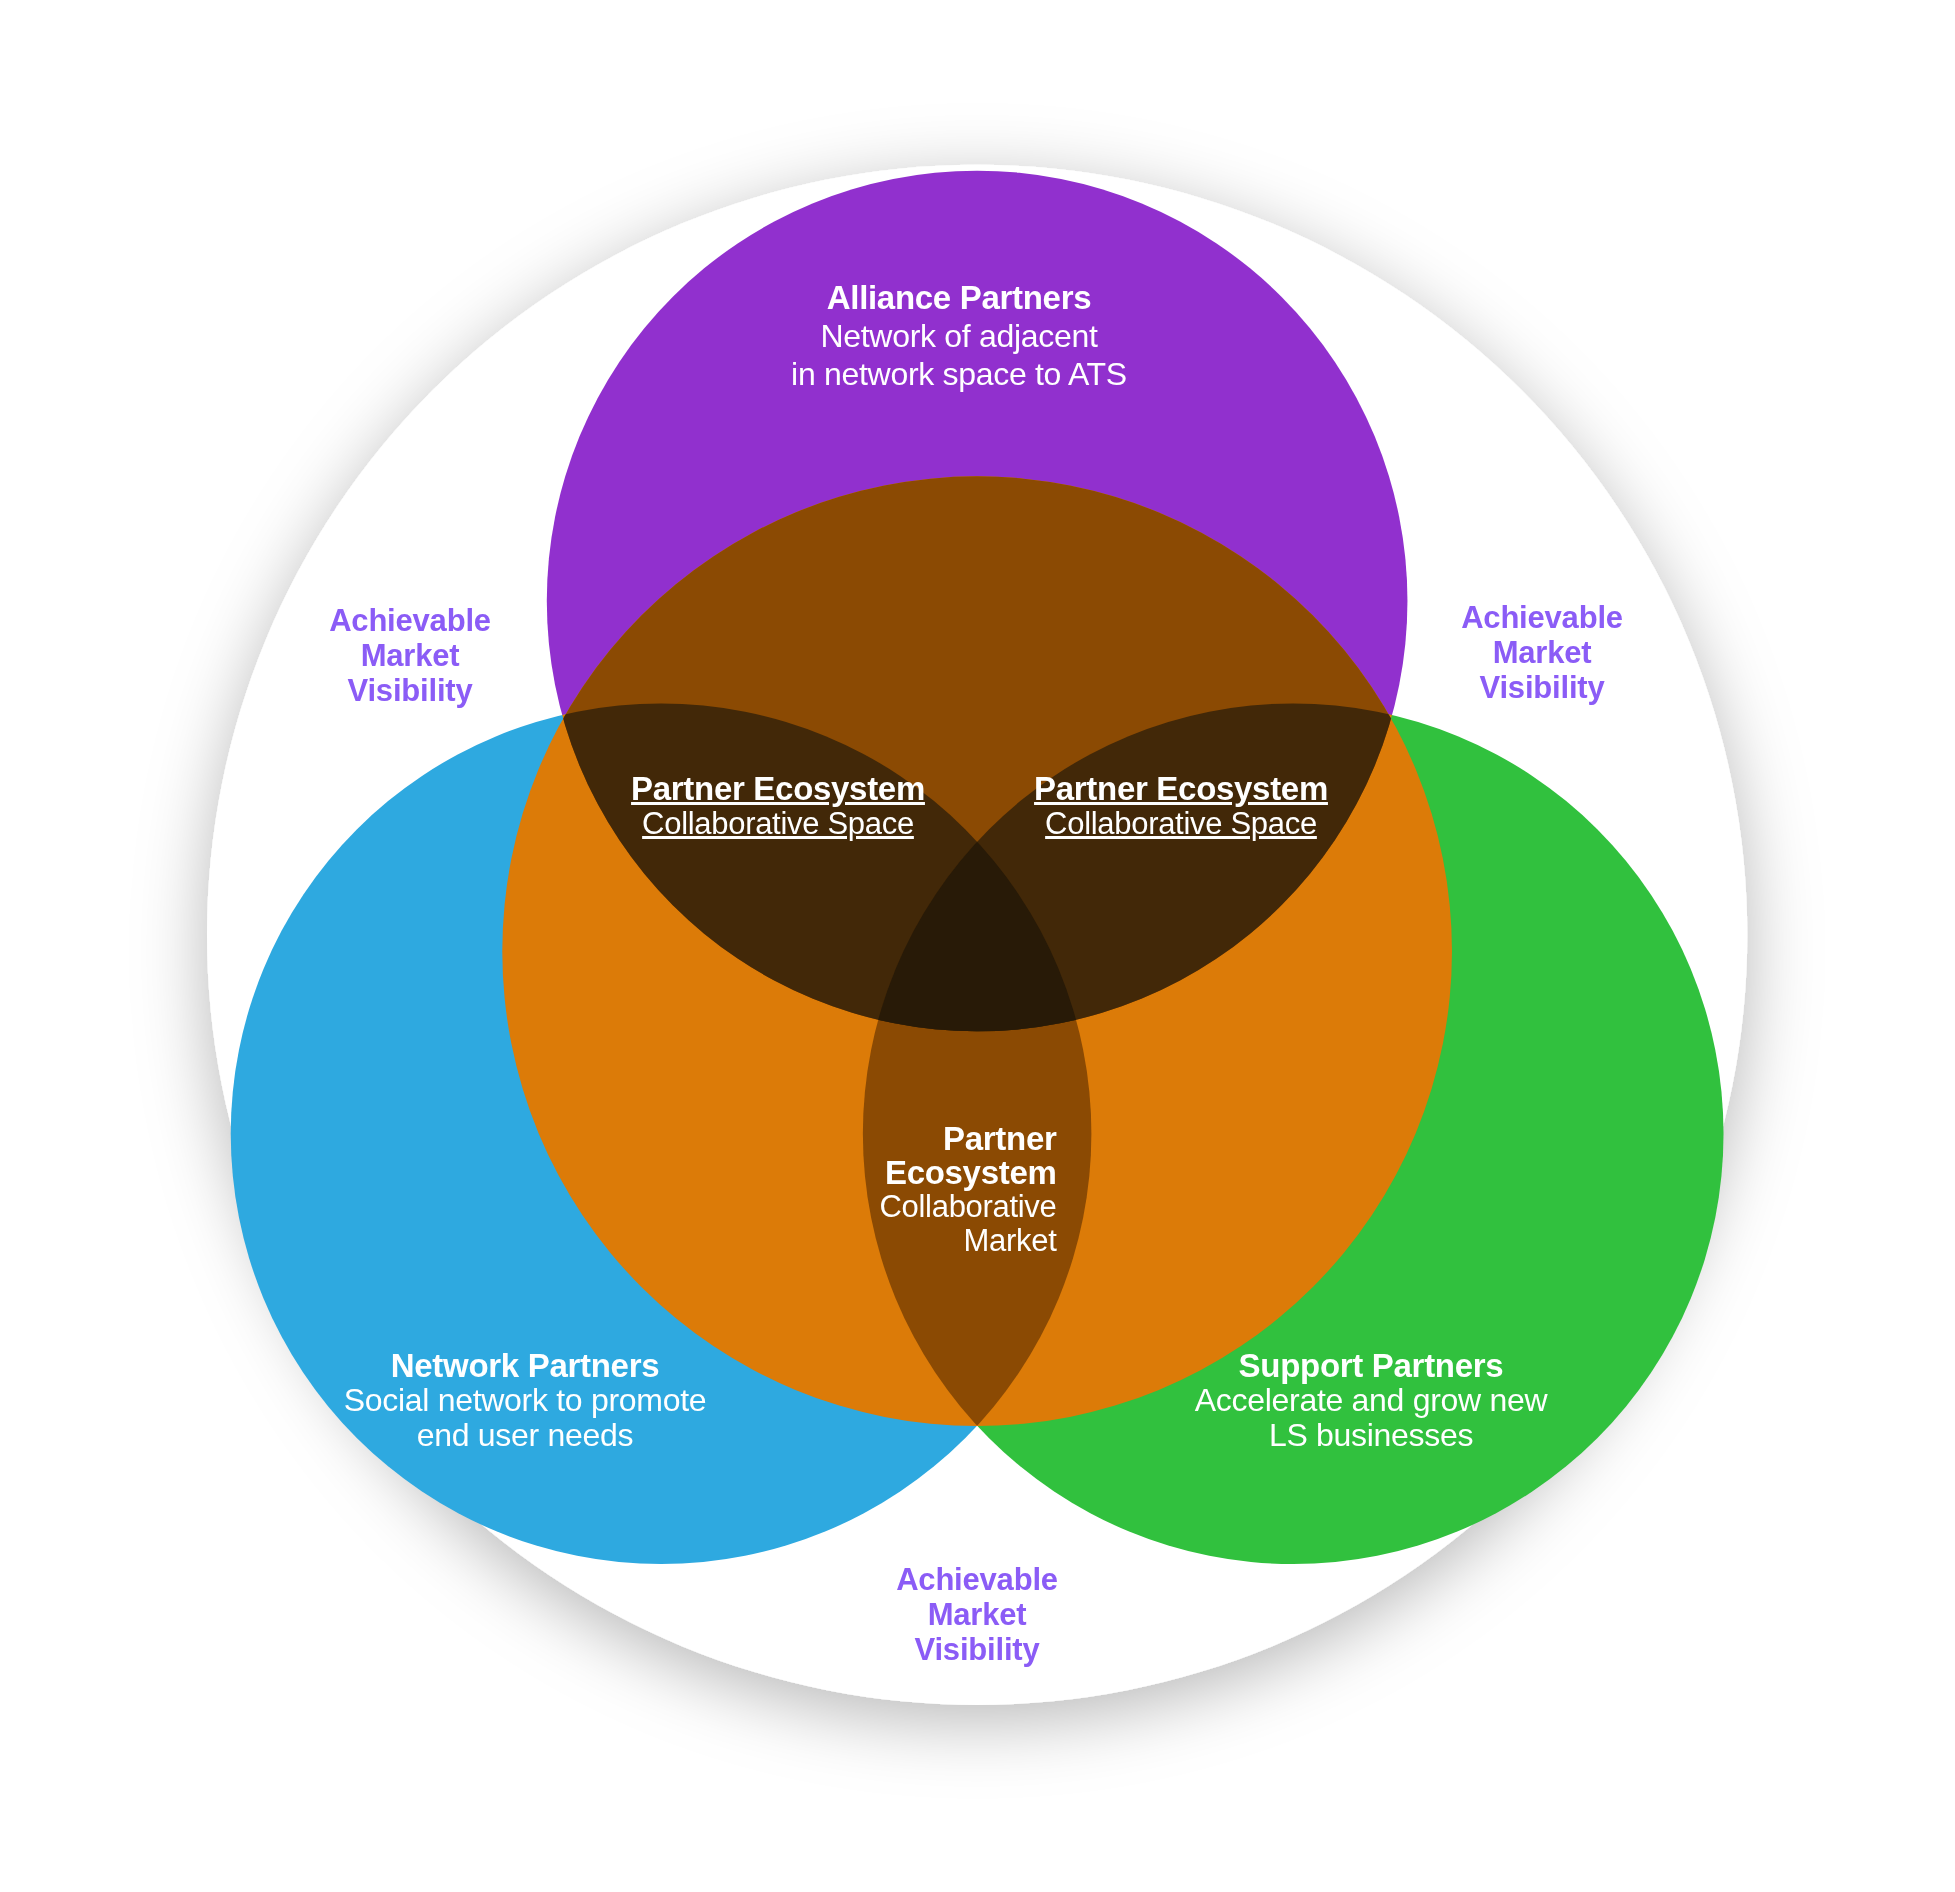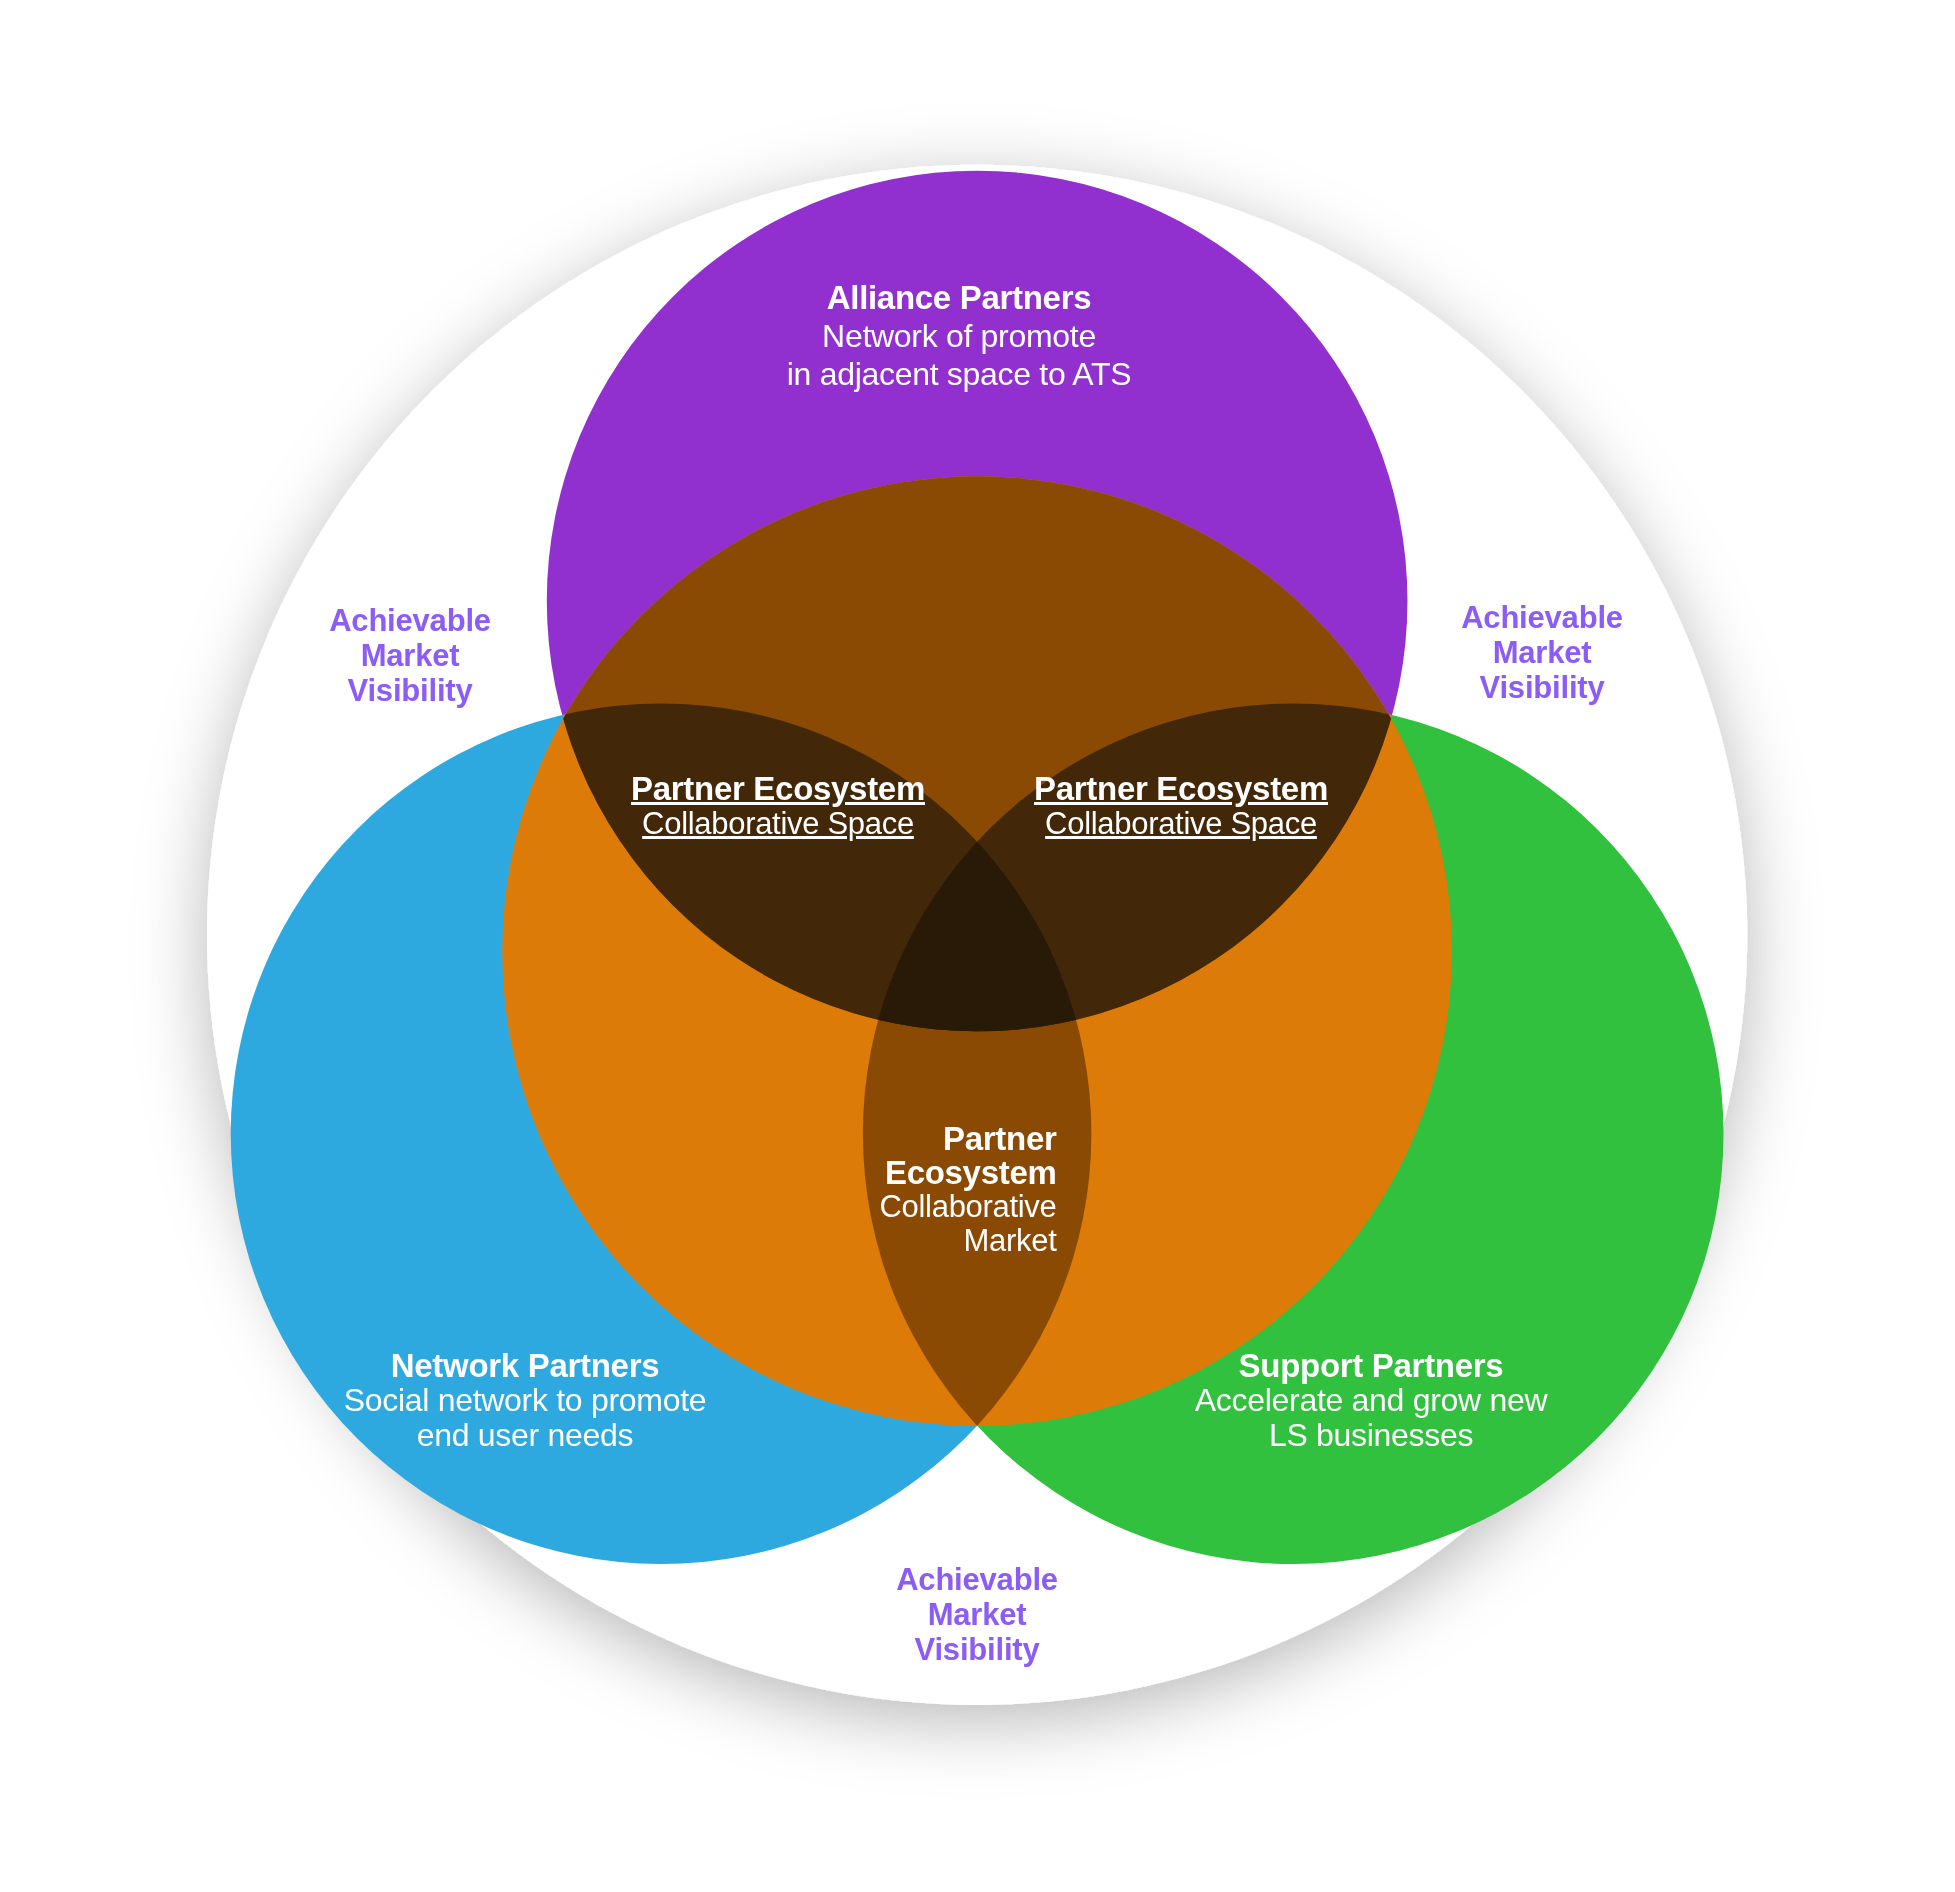--- a/index.html
+++ b/index.html
@@ -87,22 +87,22 @@
         <g clip-path="url(#cpB)">
           <g clip-path="url(#cpG)">
       <circle cx="1317" cy="1282" r="640" fill="#281A07"></circle>
     </g>
         </g>
       </g>
   </svg>
 
   <div class="label lbl-alliance" style="left:959px;top:336px;">
     <div class="title bold">Alliance Partners</div>
-    <div>Network of promote</div>
-    <div>in adjacent space to ATS</div>
+    <div>Network of adjacent</div>
+    <div>in network space to ATS</div>
   </div>
 
   <div class="label lbl-amv" style="left:410px;top:655px;">
     <div>Achievable</div>
     <div>Market</div>
     <div>Visibility</div>
   </div>
 
   <div class="label lbl-amv" style="left:1542px;top:652px;">
     <div>Achievable</div>

